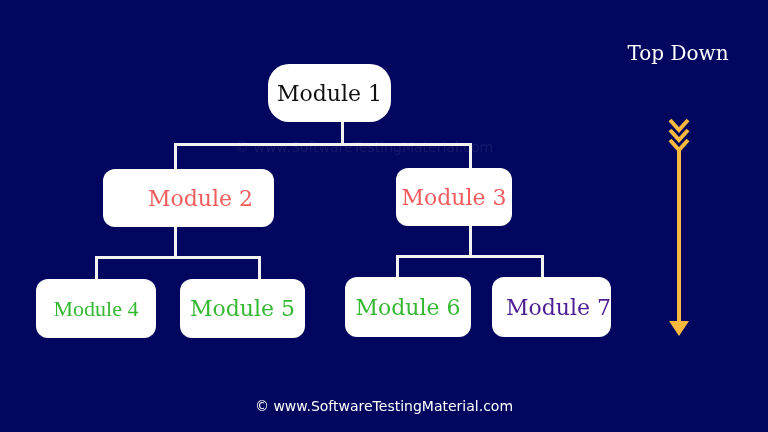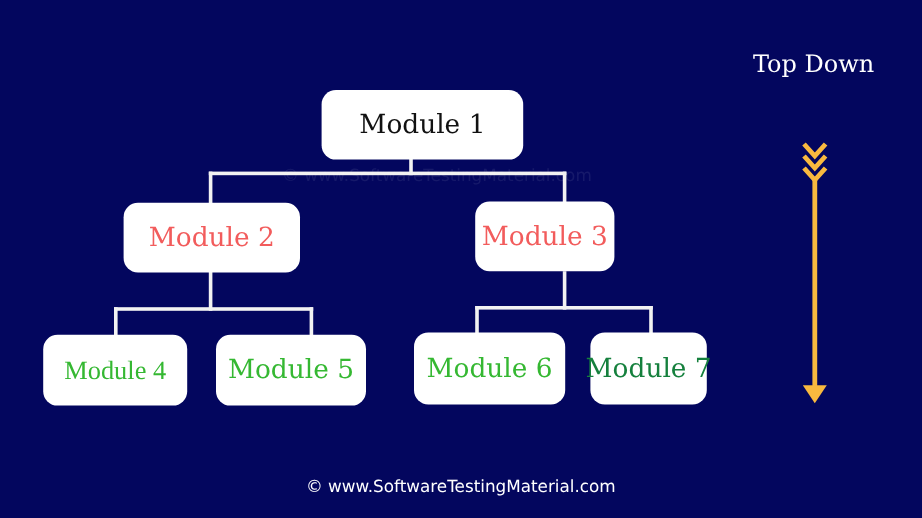--- a/index.html
+++ b/index.html
@@ -45,41 +45,41 @@
 <div class="line" style="left:95px; top:256px; width:3px; height:24px;"></div>
 <div class="line" style="left:258px; top:256px; width:3px; height:24px;"></div>
 
 <div class="line" style="left:469px; top:226px; width:3px; height:32px;"></div>
 <div class="line" style="left:396px; top:255px; width:148px; height:3px;"></div>
 <div class="line" style="left:396px; top:255px; width:3px; height:24px;"></div>
 <div class="line" style="left:541px; top:255px; width:3px; height:24px;"></div>
 
 <div class="watermark" style="left:235px; top:139px;">© www.SoftwareTestingMaterial.com</div>
 
-<div class="box" style="left:268px; top:75px; width:168px; height:58px; color:#111111;">
+<div class="box" style="left:268px; top:64px; width:123px; height:58px; color:#111111;border-radius:21px;">
   <span>Module 1</span>
 </div>
 
-<div class="box" style="left:103px; top:169px; width:147px; height:58px; color:#f25c5c;">
+<div class="box" style="left:103px; top:169px; width:147px; height:58px; color:#f25c5c;padding-left:24px;">
   <span>Module 2</span>
 </div>
 <div class="box" style="left:396px; top:168px; width:116px; height:58px; color:#f25c5c;">
   <span>Module 3</span>
 </div>
 
 <div class="box" style="left:36px; top:279px; width:120px; height:59px; color:#35b832;font-family:Liberation Serif, serif;">
   <span>Module 4</span>
 </div>
 <div class="box" style="left:180px; top:279px; width:125px; height:59px; color:#35b832;">
   <span>Module 5</span>
 </div>
 <div class="box" style="left:345px; top:277px; width:126px; height:60px; color:#35b832;text-align:right;">
   <span>Module 6</span>
 </div>
-<div class="box" style="left:492px; top:277px; width:97px; height:60px; color:#15803d;">
+<div class="box" style="left:492px; top:277px; width:119px; height:60px; color:#4c1d95;justify-content:flex-end;">
   <span>Module 7</span>
 </div>
 
 <div class="title" style="left:608px; top:38px; width:140px;">
   <div>Top Down</div>
 </div>
 
 <svg style="position:absolute; left:662px; top:115px;" width="34" height="225" viewBox="0 0 34 225">
   <g fill="none" stroke="#f9b93f" stroke-width="4">
     <polyline points="8,5 17,15 26,5"></polyline>

